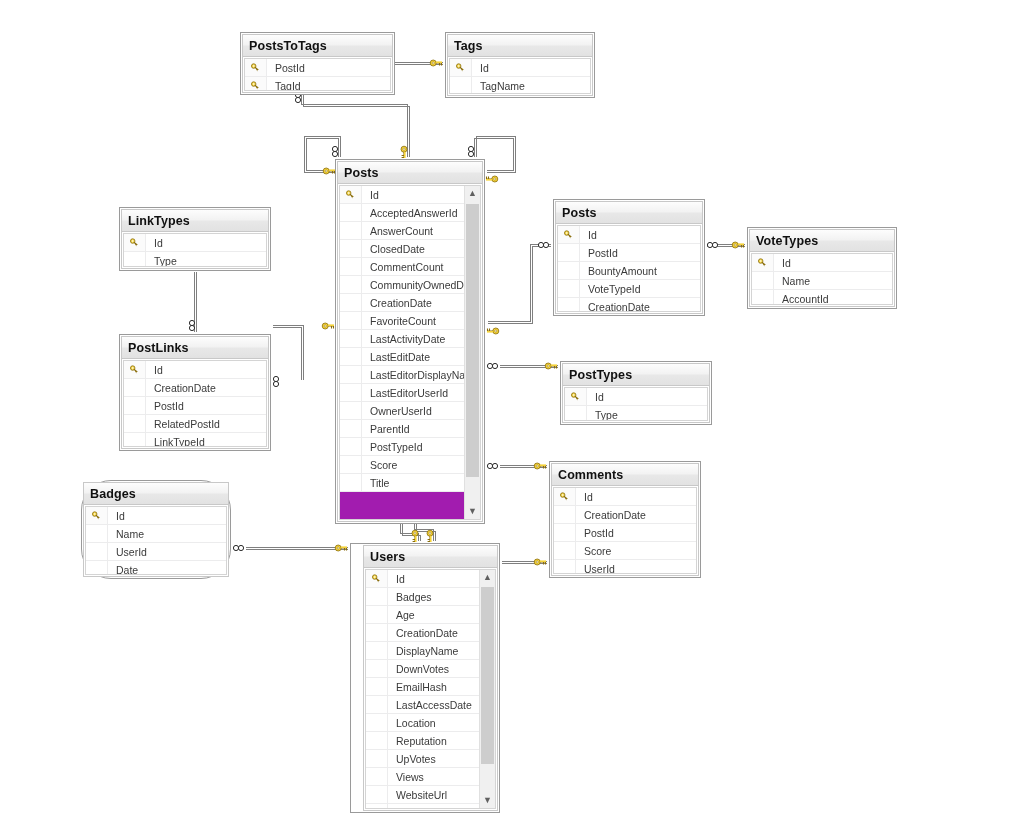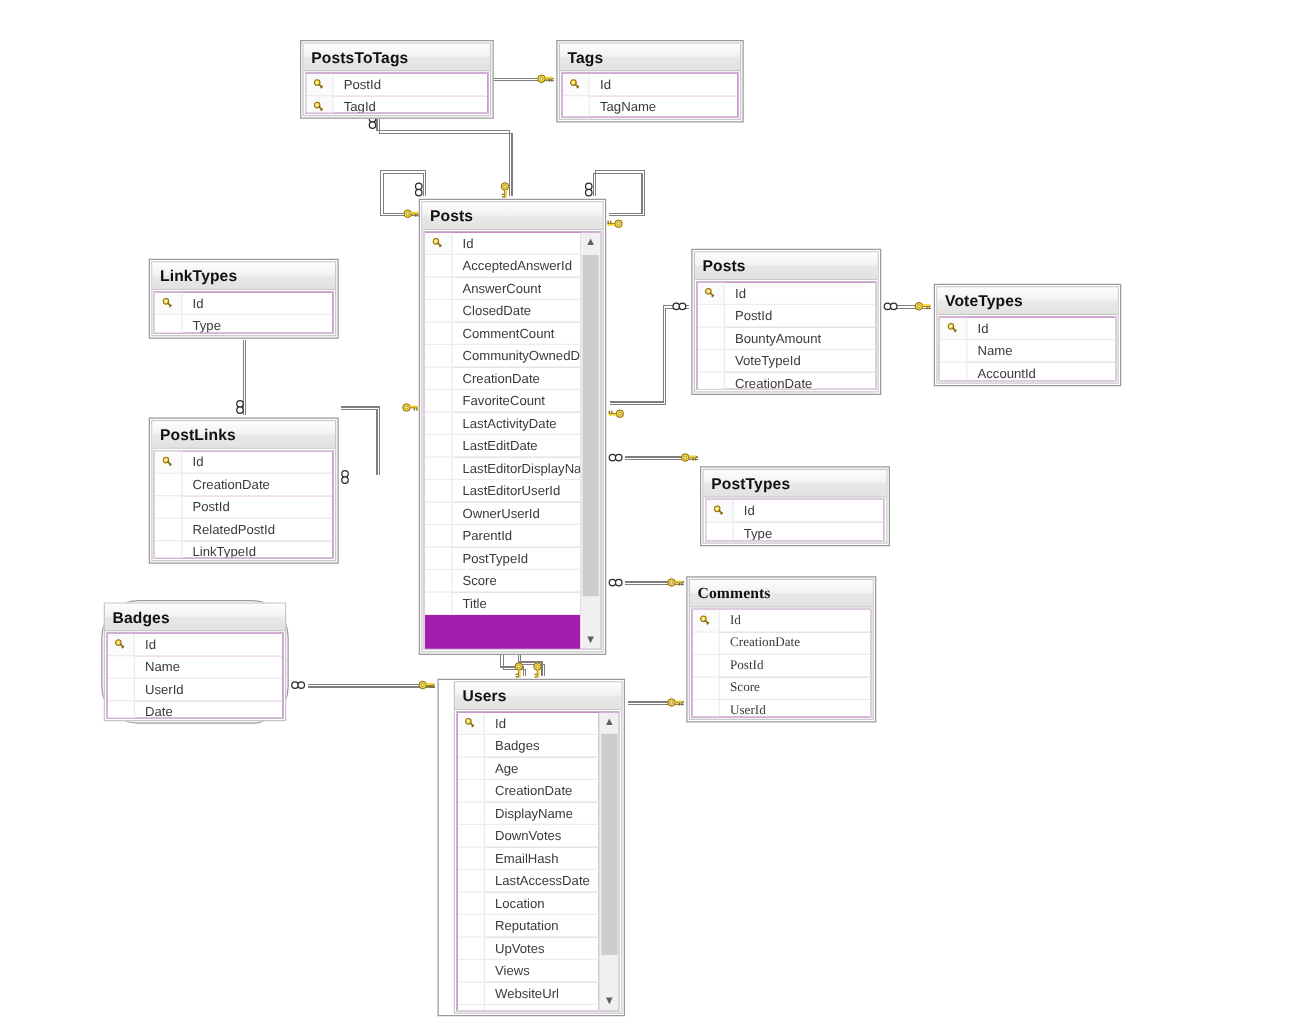--- a/index.html
+++ b/index.html
@@ -511,21 +511,21 @@
                 <div class="fname">RelatedPostId</div>
               </div>
               <div class="row nokey">
                 <div class="keycell"></div>
                 <div class="fname">LinkTypeId</div>
               </div>
             </div>
           </div>
         </div>
       </div>
-      <div class="tbl" style="left: 560px; top: 361px; width: 152px; height: 64px; margin-top: 12px;">
+      <div class="tbl" style="left: 560px; top: 361px; width: 152px; height: 64px;">
         <div class="tbl-inner">
           <div class="tbl-hdr">PostTypes</div>
           <div class="tbl-body">
             <div class="rows">
               <div class="row">
                 <div class="keycell">
                   <svg class="keyicon" width="9" height="9" viewBox="0 0 10 10" aria-hidden="true">
                     <circle cx="3" cy="3.4" r="2.5" fill="#f7d94f" stroke="#8a6d0b" stroke-width="0.9"></circle>
                     <circle cx="3" cy="3.4" r="0.85" fill="#ffffff"></circle>
                     <path d="M4.4 4.6 L7.6 7.8" stroke="#8a6d0b" stroke-width="1.5"></path>
@@ -535,21 +535,21 @@
                 <div class="fname">Id</div>
               </div>
               <div class="row nokey">
                 <div class="keycell"></div>
                 <div class="fname">Type</div>
               </div>
             </div>
           </div>
         </div>
       </div>
-      <div class="tbl" style="left: 549px; top: 461px; width: 152px; height: 117px; font-family: Liberation Serif, serif;">
+      <div class="tbl" style="left: 549px; top: 461px; width: 152px; height: 117px;">
         <div class="tbl-inner">
           <div class="tbl-hdr">Comments</div>
           <div class="tbl-body">
             <div class="rows">
               <div class="row">
                 <div class="keycell">
                   <svg class="keyicon" width="9" height="9" viewBox="0 0 10 10" aria-hidden="true">
                     <circle cx="3" cy="3.4" r="2.5" fill="#f7d94f" stroke="#8a6d0b" stroke-width="0.9"></circle>
                     <circle cx="3" cy="3.4" r="0.85" fill="#ffffff"></circle>
                     <path d="M4.4 4.6 L7.6 7.8" stroke="#8a6d0b" stroke-width="1.5"></path>

